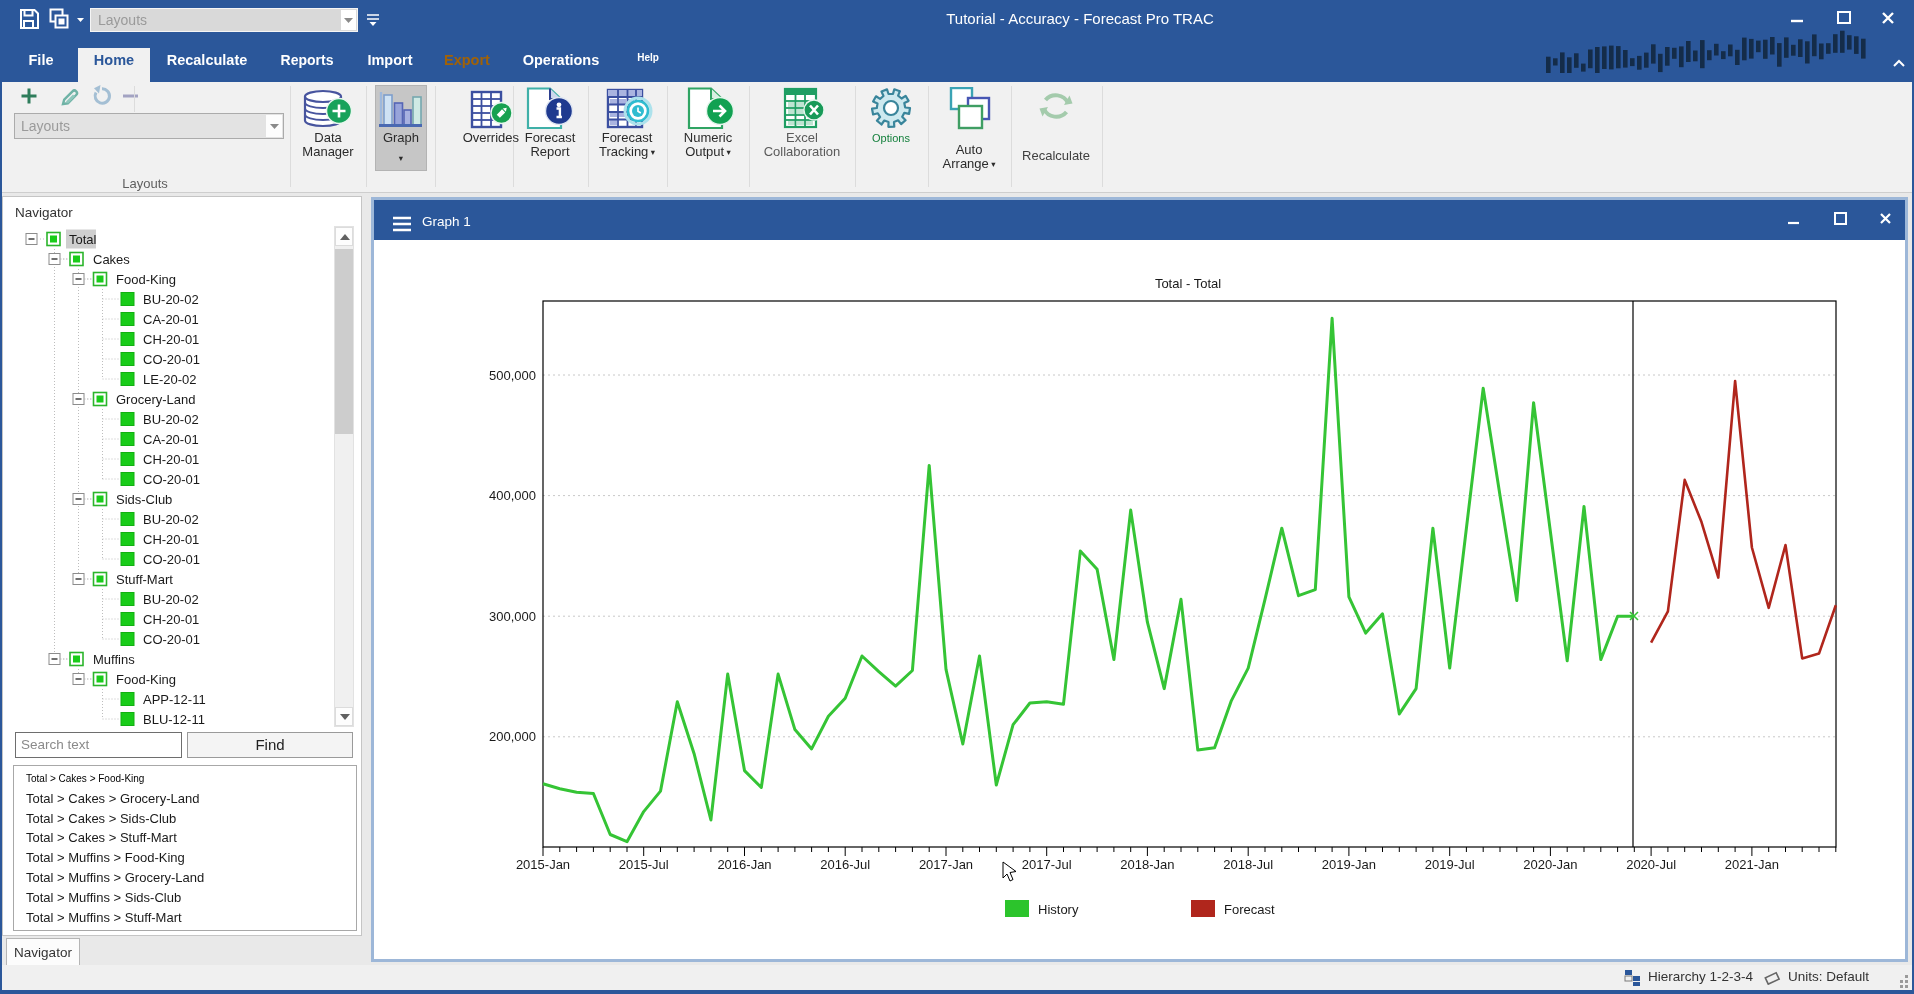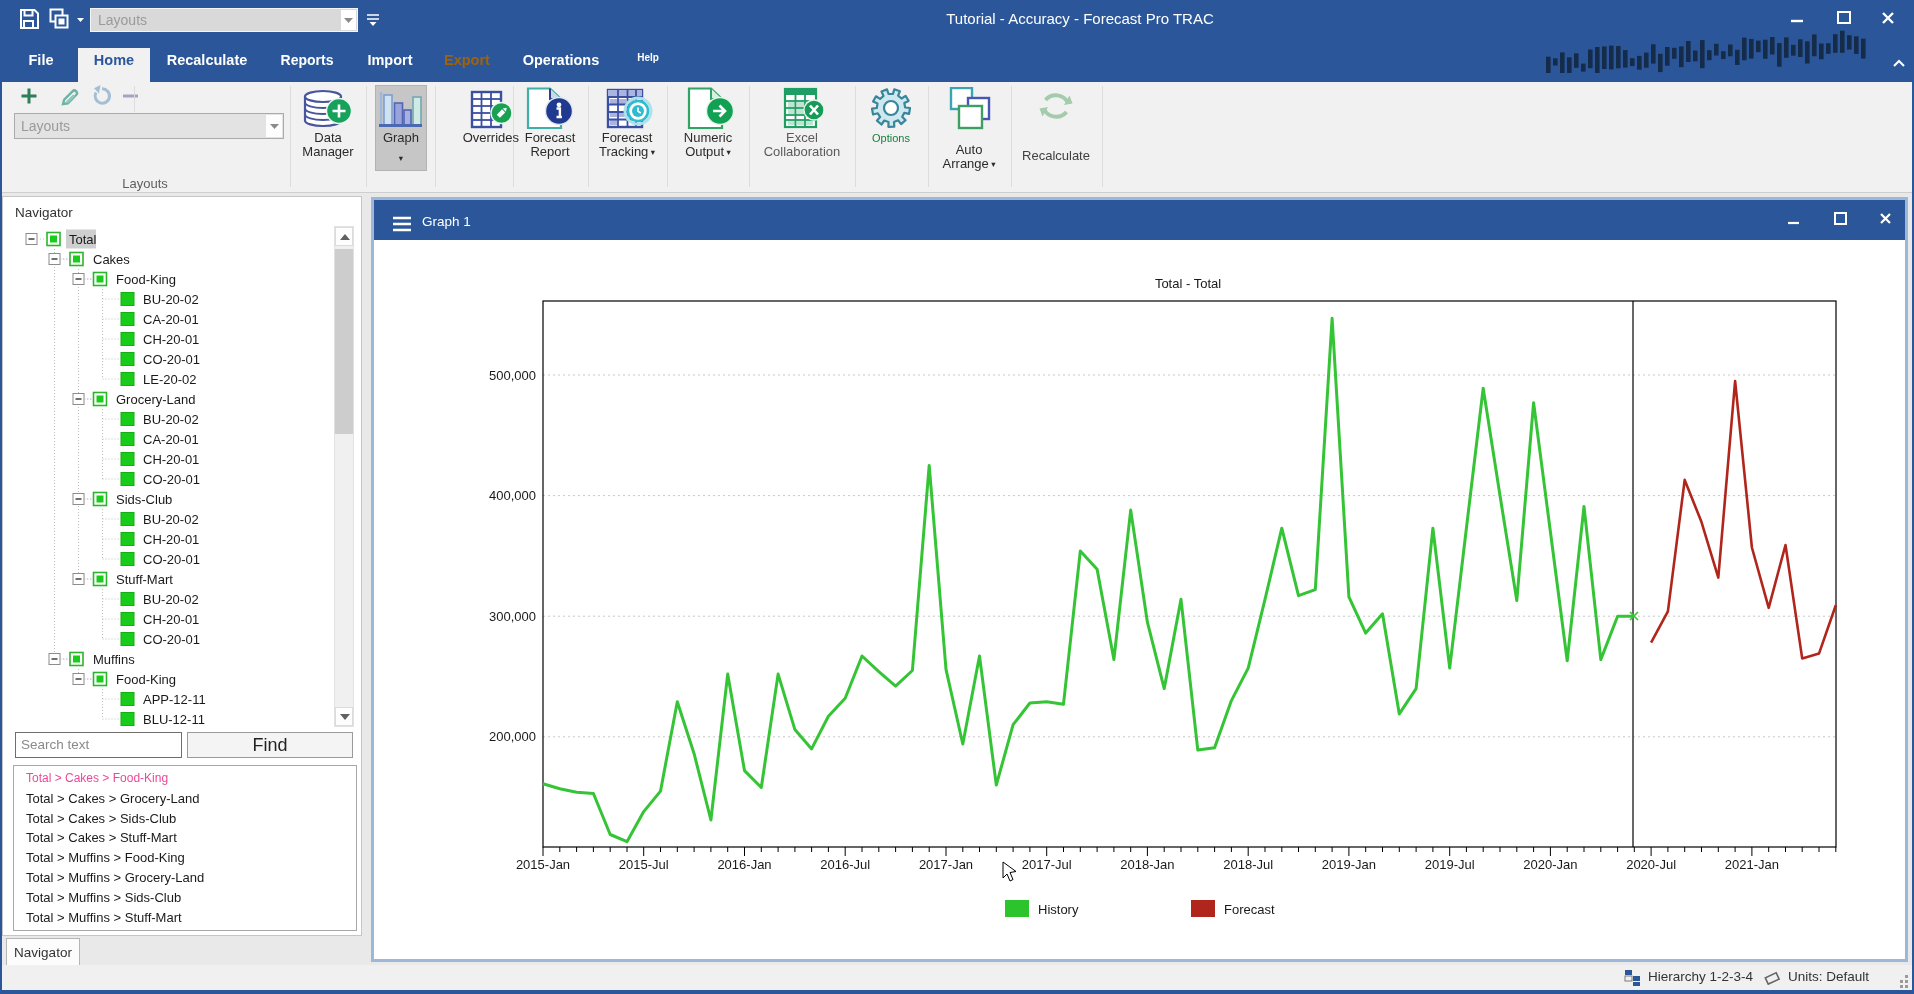--- a/index.html
+++ b/index.html
@@ -419,24 +419,24 @@
           </svg></div>
     <div style="position:absolute;left:0;bottom:0;width:18px;height:19px;background:#fdfdfd;border:1px solid #dcdcdc"><svg width="10" height="6" style="margin:6px 4px">
             <path d="M0 0 L5 6 L10 0 z" fill="#606060"></path>
           </svg></div>
     <div style="position:absolute;left:0;top:22px;width:18px;height:185px;background:#cdcdcd"></div>
   </div>
 
   <div style="position:absolute;left:12px;top:535px;width:167px;height:26px;background:#fff;border:1px solid #6e6e6e">
     <span style="position:absolute;left:5px;top:4px;font-size:13.5px;color:#8a8a8a">Search text</span>
       </div>
-  <div style="position:absolute;left:184px;top:535px;width:166px;height:26px;background:#f4f4f4;border:1px solid #9a9a9a;text-align:center;font-size:18px;color:#222;line-height:24px">Find</div>
+  <div style="position:absolute;left:184px;top:535px;width:166px;height:26px;background:#f4f4f4;border:1px solid #9a9a9a;text-align:center;font-size:15px;color:#222;line-height:24px">Find</div>
 
   <div style="position:absolute;left:10px;top:568px;width:344px;height:166px;background:#fff;border:1px solid #a8a8a8;padding-top:3px">
-        <div style="height:19.8px;line-height:19.8px;padding-left:12px;font-size:12px;color:#ec4899;white-space:nowrap">Total &gt; Cakes &gt; Food-King</div>
+        <div style="height:19.8px;line-height:19.8px;padding-left:12px;font-size:10px;color:#000000;white-space:nowrap">Total &gt; Cakes &gt; Food-King</div>
         <div style="height:19.8px;line-height:19.8px;padding-left:12px;font-size:13px;color:#1a1a1a;white-space:nowrap">Total &gt; Cakes &gt; Grocery-Land</div>
         <div style="height:19.8px;line-height:19.8px;padding-left:12px;font-size:13px;color:#1a1a1a;white-space:nowrap">Total &gt; Cakes &gt; Sids-Club</div>
         <div style="height:19.8px;line-height:19.8px;padding-left:12px;font-size:13px;color:#1a1a1a;white-space:nowrap">Total &gt; Cakes &gt; Stuff-Mart</div>
         <div style="height:19.8px;line-height:19.8px;padding-left:12px;font-size:13px;color:#1a1a1a;white-space:nowrap">Total &gt; Muffins &gt; Food-King</div>
         <div style="height:19.8px;line-height:19.8px;padding-left:12px;font-size:13px;color:#1a1a1a;white-space:nowrap">Total &gt; Muffins &gt; Grocery-Land</div>
         <div style="height:19.8px;line-height:19.8px;padding-left:12px;font-size:13px;color:#1a1a1a;white-space:nowrap">Total &gt; Muffins &gt; Sids-Club</div>
         <div style="height:19.8px;line-height:19.8px;padding-left:12px;font-size:13px;color:#1a1a1a;white-space:nowrap">Total &gt; Muffins &gt; Stuff-Mart</div>
       </div>
 
   <div style="position:absolute;left:0px;top:740px;width:358px;height:30px;background:#e9e9e9"></div>

